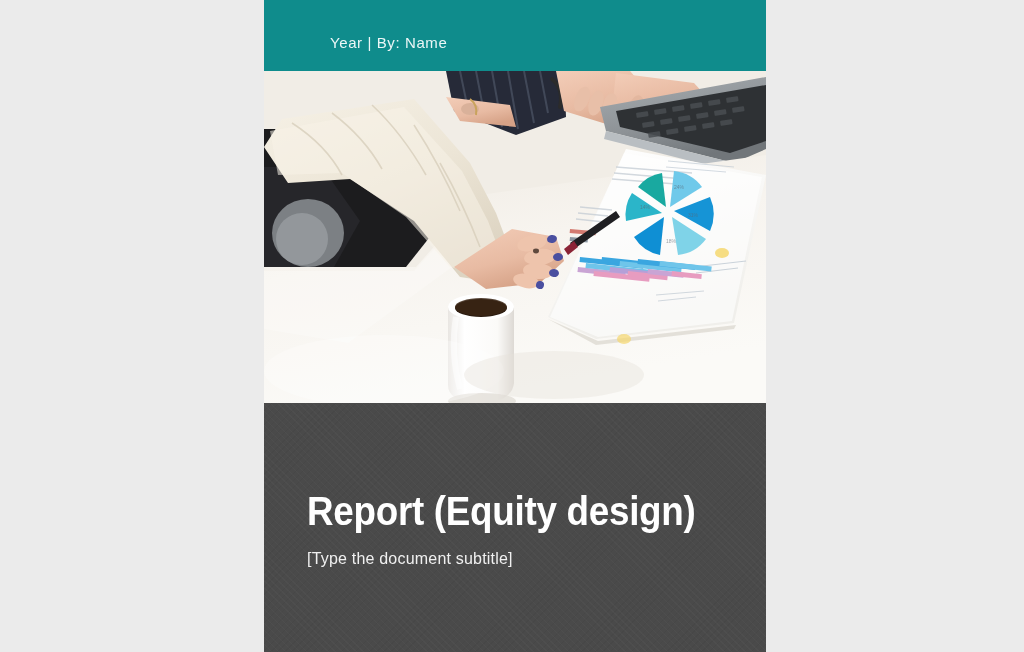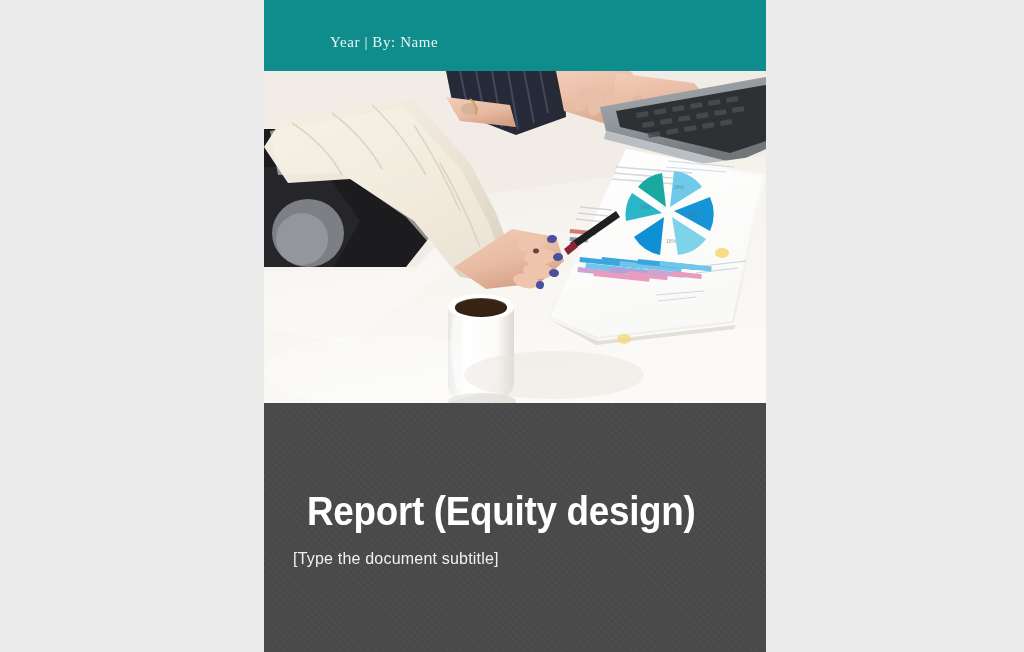--- a/index.html
+++ b/index.html
@@ -34,21 +34,20 @@
 
   
   .header-band {
     position: absolute;
     left: 0;
     top: 0;
     width: 502px;
     height: 71px;
     background: #0f8c8c;
     box-sizing: border-box;
-    font-family: Liberation Serif, serif;
   }
   .header-band-text {
     position: absolute;
     left: 66px;
     top: 34px;
     font-size: 15px;
     letter-spacing: 0.6px;
     color: #ecf7f7;
     white-space: nowrap;
   }
@@ -86,21 +85,21 @@
     font-weight: 700;
     color: #ffffff;
     letter-spacing: -0.3px;
     transform: scaleX(0.92);
     transform-origin: left center;
     white-space: nowrap;
     line-height: 1.05;
   }
   .doc-subtitle {
     position: absolute;
-    left: 29px;
+    left: 43px;
     top: 550px;
     font-size: 16px;
     color: #f0f0f0;
     letter-spacing: 0.2px;
     white-space: nowrap;
   }
 </style>
 </head>
 <body>
 

